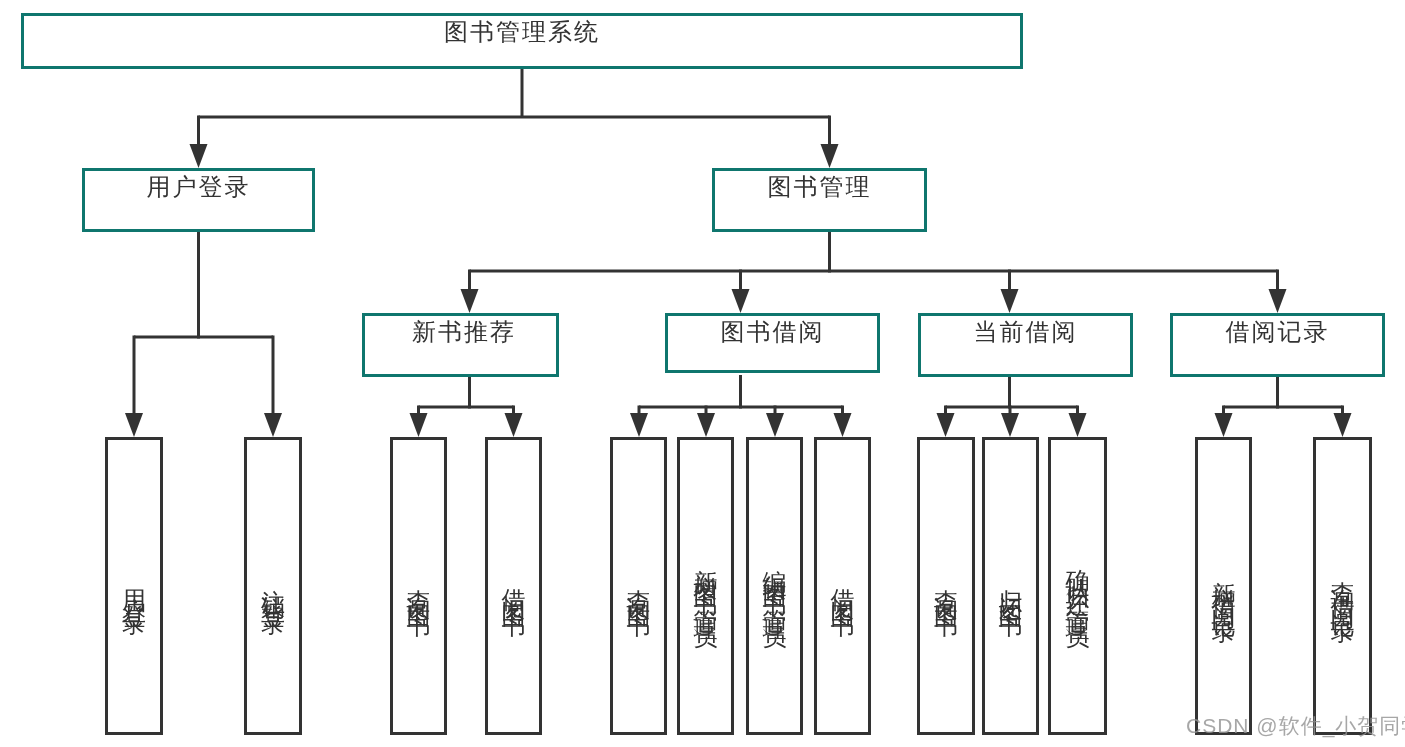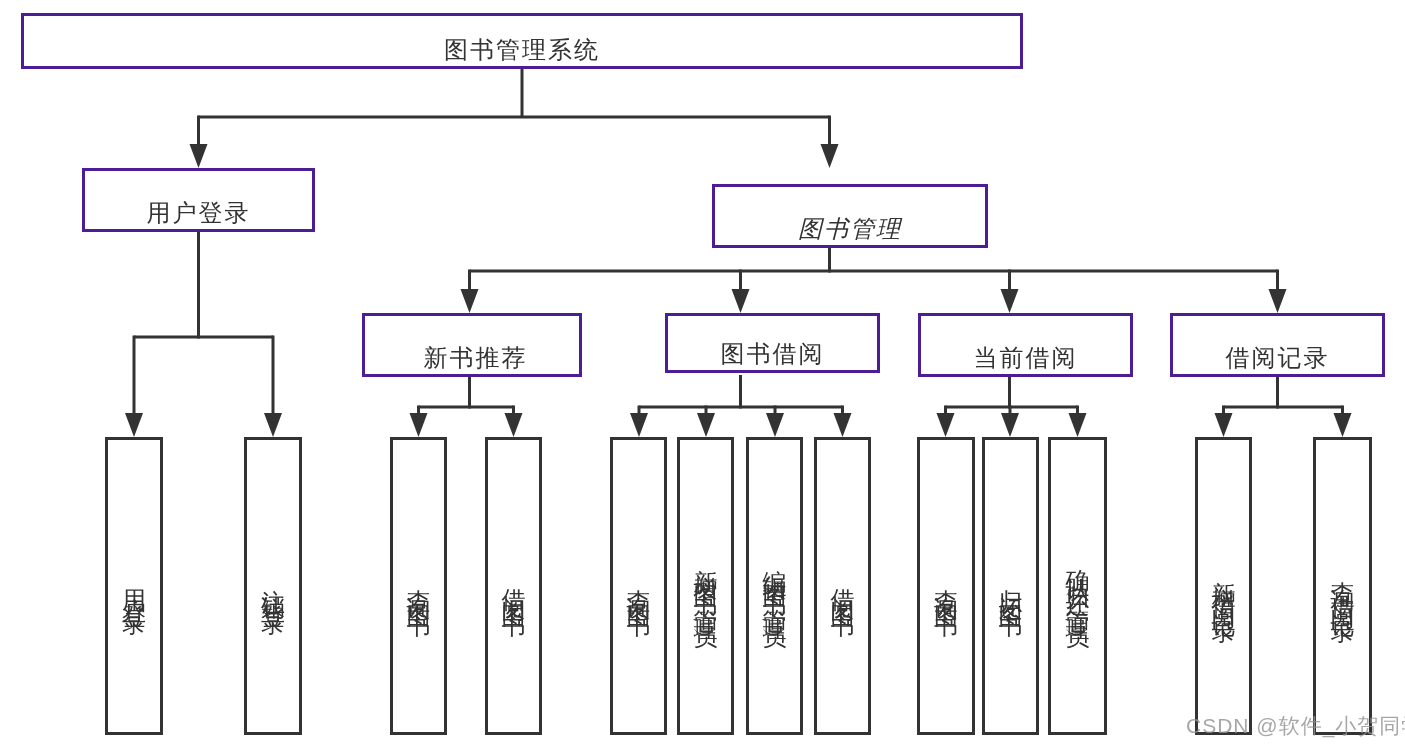--- a/index.html
+++ b/index.html
@@ -2,22 +2,22 @@
 <html><head>
 <meta charset="utf-8">
 <style>
   html,body{margin:0;padding:0;background:#ffffff;}
   #canvas{
     position:relative;width:1405px;height:747px;background:#ffffff;overflow:hidden;
     font-family:"Liberation Sans","DejaVu Sans",sans-serif;color:#333333;
   }
   #wires{position:absolute;left:0;top:0;width:1405px;height:747px;}
   .node{
-    position:absolute;background:#ffffff;border:3px solid #4c1d95;
-    display:flex;align-items:flex-end;justify-content:center;
+    position:absolute;background:#ffffff;border:3px solid #0f766e;
+    display:flex;align-items:flex-start;justify-content:center;
     box-sizing:border-box;font-size:24px;color:#333333;letter-spacing:2px;
     z-index:2;
   }
   .leaf{
     position:absolute;background:#ffffff;border:3px solid #333333;
     display:flex;align-items:center;justify-content:center;
     box-sizing:border-box;z-index:2;
   }
   .leaf span{
     writing-mode:vertical-rl;text-orientation:mixed;
@@ -99,25 +99,25 @@
     </g>
   </svg>
 
   <div class="node" style="left:21px;top:13px;width:1002px;height:56px;">
     <span>图书管理系统</span>
   </div>
 
   <div class="node" style="left:82px;top:168px;width:233px;height:64px;">
     <span>用户登录</span>
   </div>
-  <div class="node" style="left:712px;top:184px;width:276px;height:64px;font-style:italic;">
+  <div class="node" style="left:712px;top:168px;width:215px;height:64px;">
     <span>图书管理</span>
   </div>
 
-  <div class="node" style="left:362px;top:313px;width:220px;height:64px;padding-left:7px;">
+  <div class="node" style="left:362px;top:313px;width:197px;height:64px;padding-left:7px;">
     <span>新书推荐</span>
   </div>
   <div class="node" style="left:633px;top:313px;width:215px;height:60px;margin-left:32px;">
     <span>图书借阅</span>
   </div>
   <div class="node" style="left:902px;top:313px;width:215px;height:64px;margin-left:16px;">
     <span>当前借阅</span>
   </div>
   <div class="node" style="left:1170px;top:313px;width:215px;height:64px;">
     <span>借阅记录</span>

